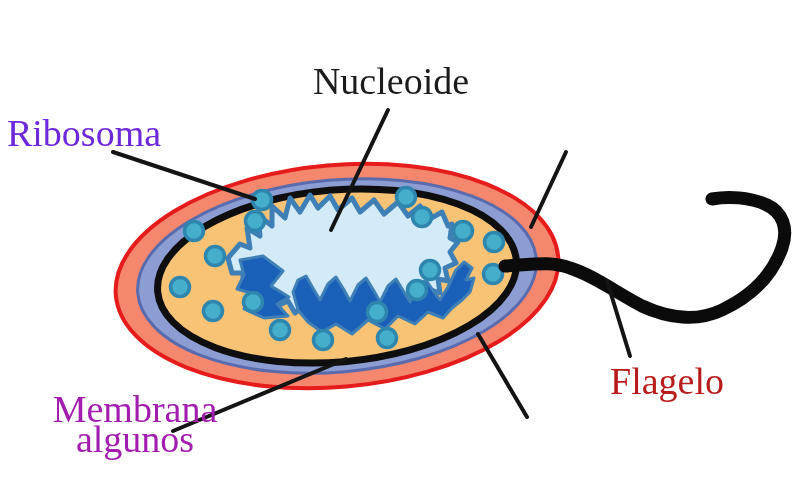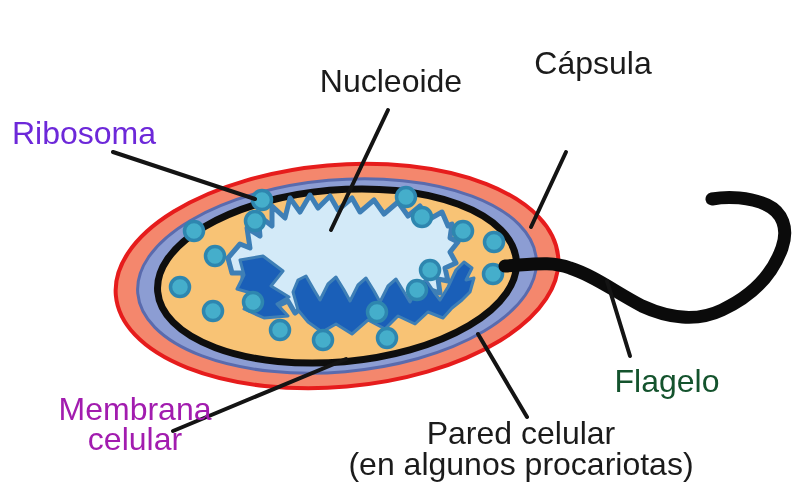--- a/index.html
+++ b/index.html
@@ -1,22 +1,22 @@
 <!DOCTYPE html>
 <html><head>
 <meta charset="utf-8">
 <style>
   html,body{margin:0;padding:0;}
   body{width:800px;height:500px;overflow:hidden;background:#fff;}
   .stage{position:relative;width:800px;height:500px;background:#fff;}
   .stage svg{position:absolute;left:0;top:0;}
   .label{
     position:absolute;
-    font-family:Liberation Sans, sans-serif;
-    font-size:32px;
+    font-family:Liberation Serif, serif;
+    font-size:38px;
     line-height:31px;
     text-align:center;
     color:#1b1b1b;
     white-space:nowrap;
   }
   .label .ln{display:block;}
   .lh34{line-height:34px;}
   .lh30{line-height:30px;}
 </style>
 </head>
@@ -83,28 +83,23 @@
       <line x1="173" y1="431" x2="346" y2="359" stroke="#141414"></line>
       <line x1="478" y1="334" x2="527" y2="417" stroke="#141414"></line>
     </g>
   </svg>
 
   <div class="label lh34" style="left: 4px; top: 116px; width: 160px; color: #6d28d9;">Ribosoma</div>
 
   <div class="label lh34" style="left: 291px; top: 64px; width: 200px; color: rgb(27, 27, 27);">Nucleoide</div>
 
   <div class="label" style="left: 483px; top: 48px; width: 220px; color: rgb(27, 27, 27);">
-    <span class="ln">Cápsula</span>
   </div>
 
-  <div class="label lh34" style="left: 577px; top: 364px; width: 180px; color: #14532d;">Flagelo</div>
+  <div class="label lh34" style="left: 577px; top: 364px; width: 180px; color: #b91c1c;">Flagelo</div>
 
   <div class="label lh30" style="left: 0px; top: 394px; width: 190px; color: #a21caf; padding-left: 40px;">
     <span class="ln">Membrana</span>
-    <span class="ln">celular</span>
+    <span class="ln">algunos</span>
   </div>
 
-  <div class="label" style="left: 311px; top: 418px; width: 420px; color: rgb(27, 27, 27);">
-    <span class="ln">Pared celular</span>
-    <span class="ln">(en algunos procariotas)</span>
-  </div>
 
 </div>
 
 </body></html>

